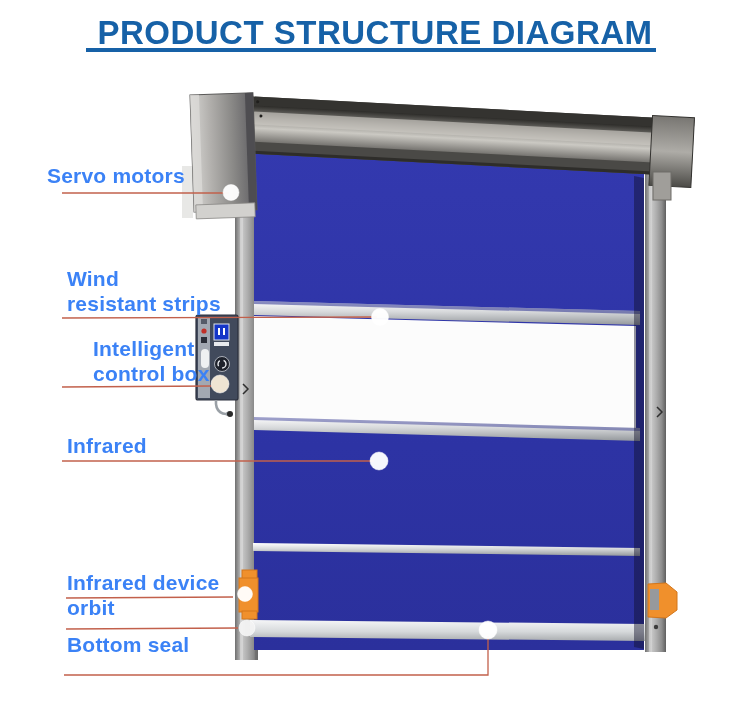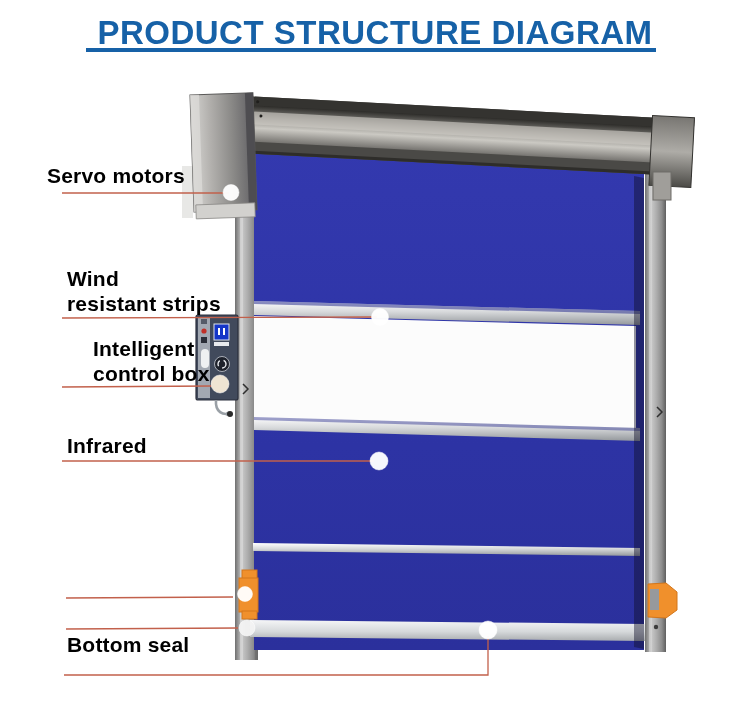--- a/index.html
+++ b/index.html
@@ -10,21 +10,21 @@
   .page-title{
     position:absolute;left:0;top:14px;width:100%;text-align:center;
     font-size:33px;font-weight:bold;letter-spacing:.5px;color:#1661a7;
     white-space:nowrap;
   }
   .title-underline{
     position:absolute;left:86px;top:48px;width:570px;height:4px;background:#1661a7;
   }
   .door-svg{position:absolute;left:0;top:0;}
   .part-label{
-    position:absolute;font-size:21px;font-weight:bold;color:#000000;
+    position:absolute;font-size:21px;font-weight:bold;color:#3b82f6;
     line-height:25px;white-space:pre-line;letter-spacing:.2px;
   }
   .lbl-servo{left:47px;top:163px;}
   .lbl-wind{left:67px;top:266px;}
   .lbl-ctrl{left:61px;top:336px;margin-left:32px;}
   .lbl-curtain{left:67px;top:433px;}
   .lbl-infra{left:67px;top:570px;}
   .lbl-seal{left:67px;top:632px;}
 </style>
 </head>
@@ -173,15 +173,17 @@
       <circle cx="488" cy="630" r="9"></circle>
     </g>
   </svg>
 
   <div class="part-label lbl-servo">Servo motors</div>
   <div class="part-label lbl-wind">Wind
 resistant strips</div>
   <div class="part-label lbl-ctrl">Intelligent
 control box</div>
   <div class="part-label lbl-curtain">Infrared</div>
+  <div class="part-label lbl-infra">Infrared device
+orbit</div>
   <div class="part-label lbl-seal">Bottom seal</div>
 
 </div>
 
 </body></html>

